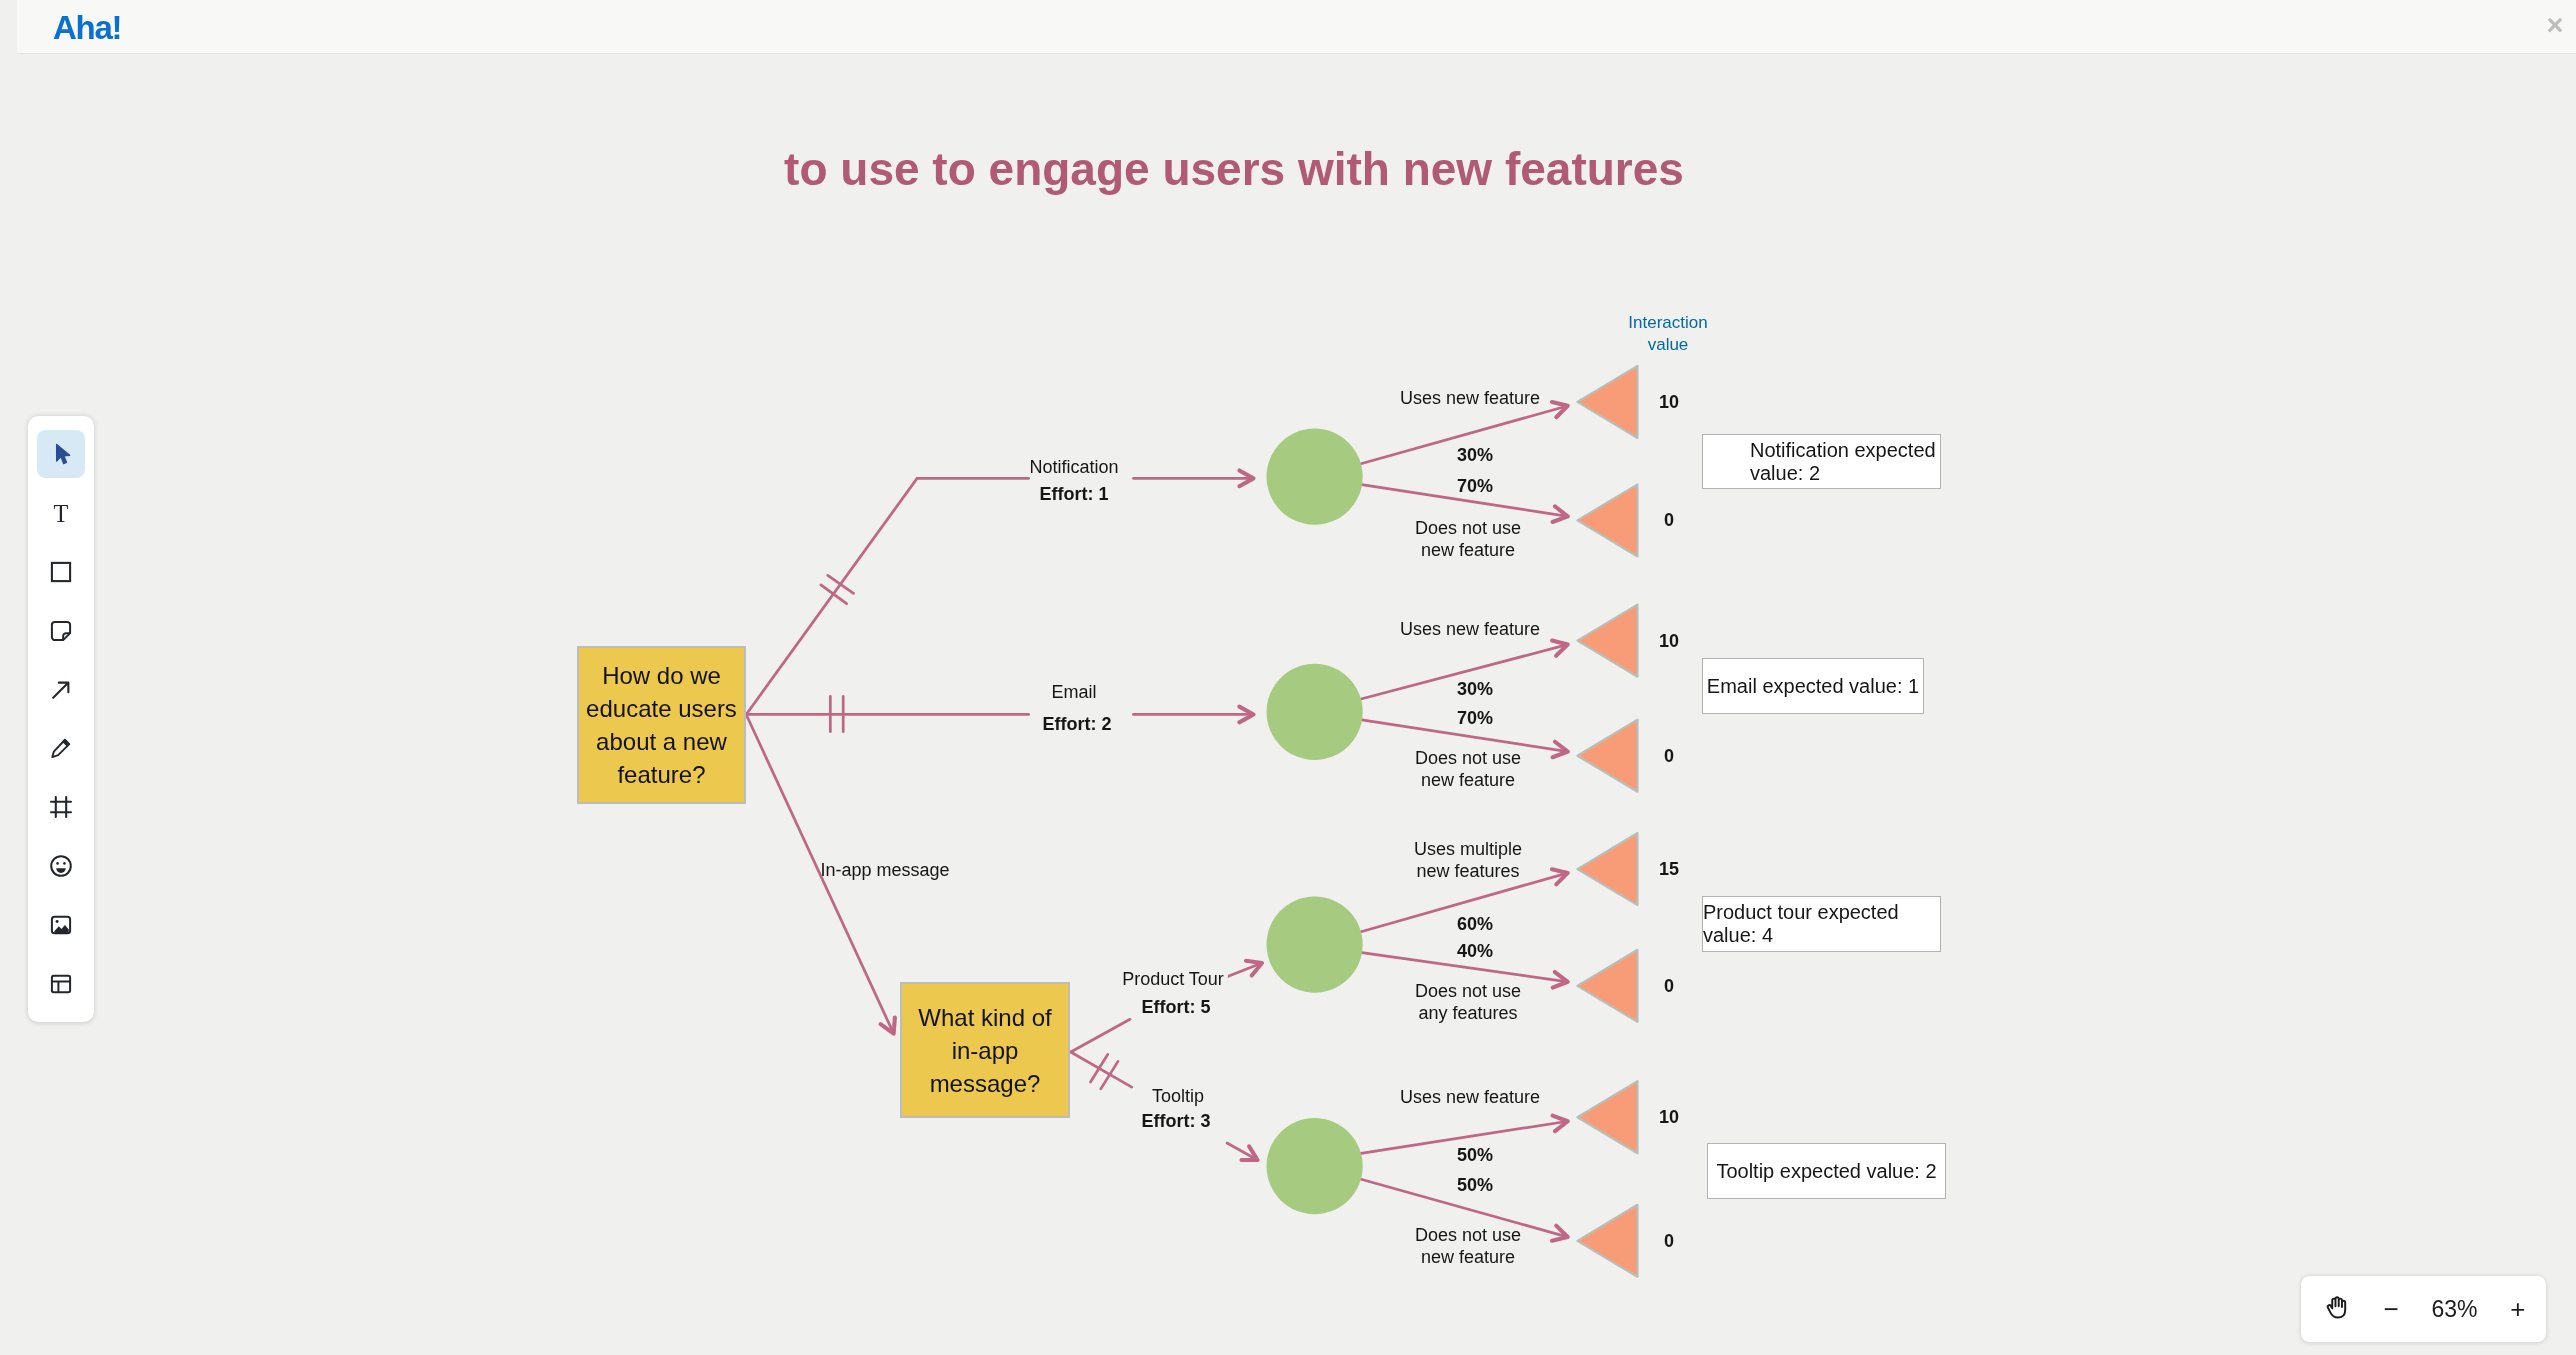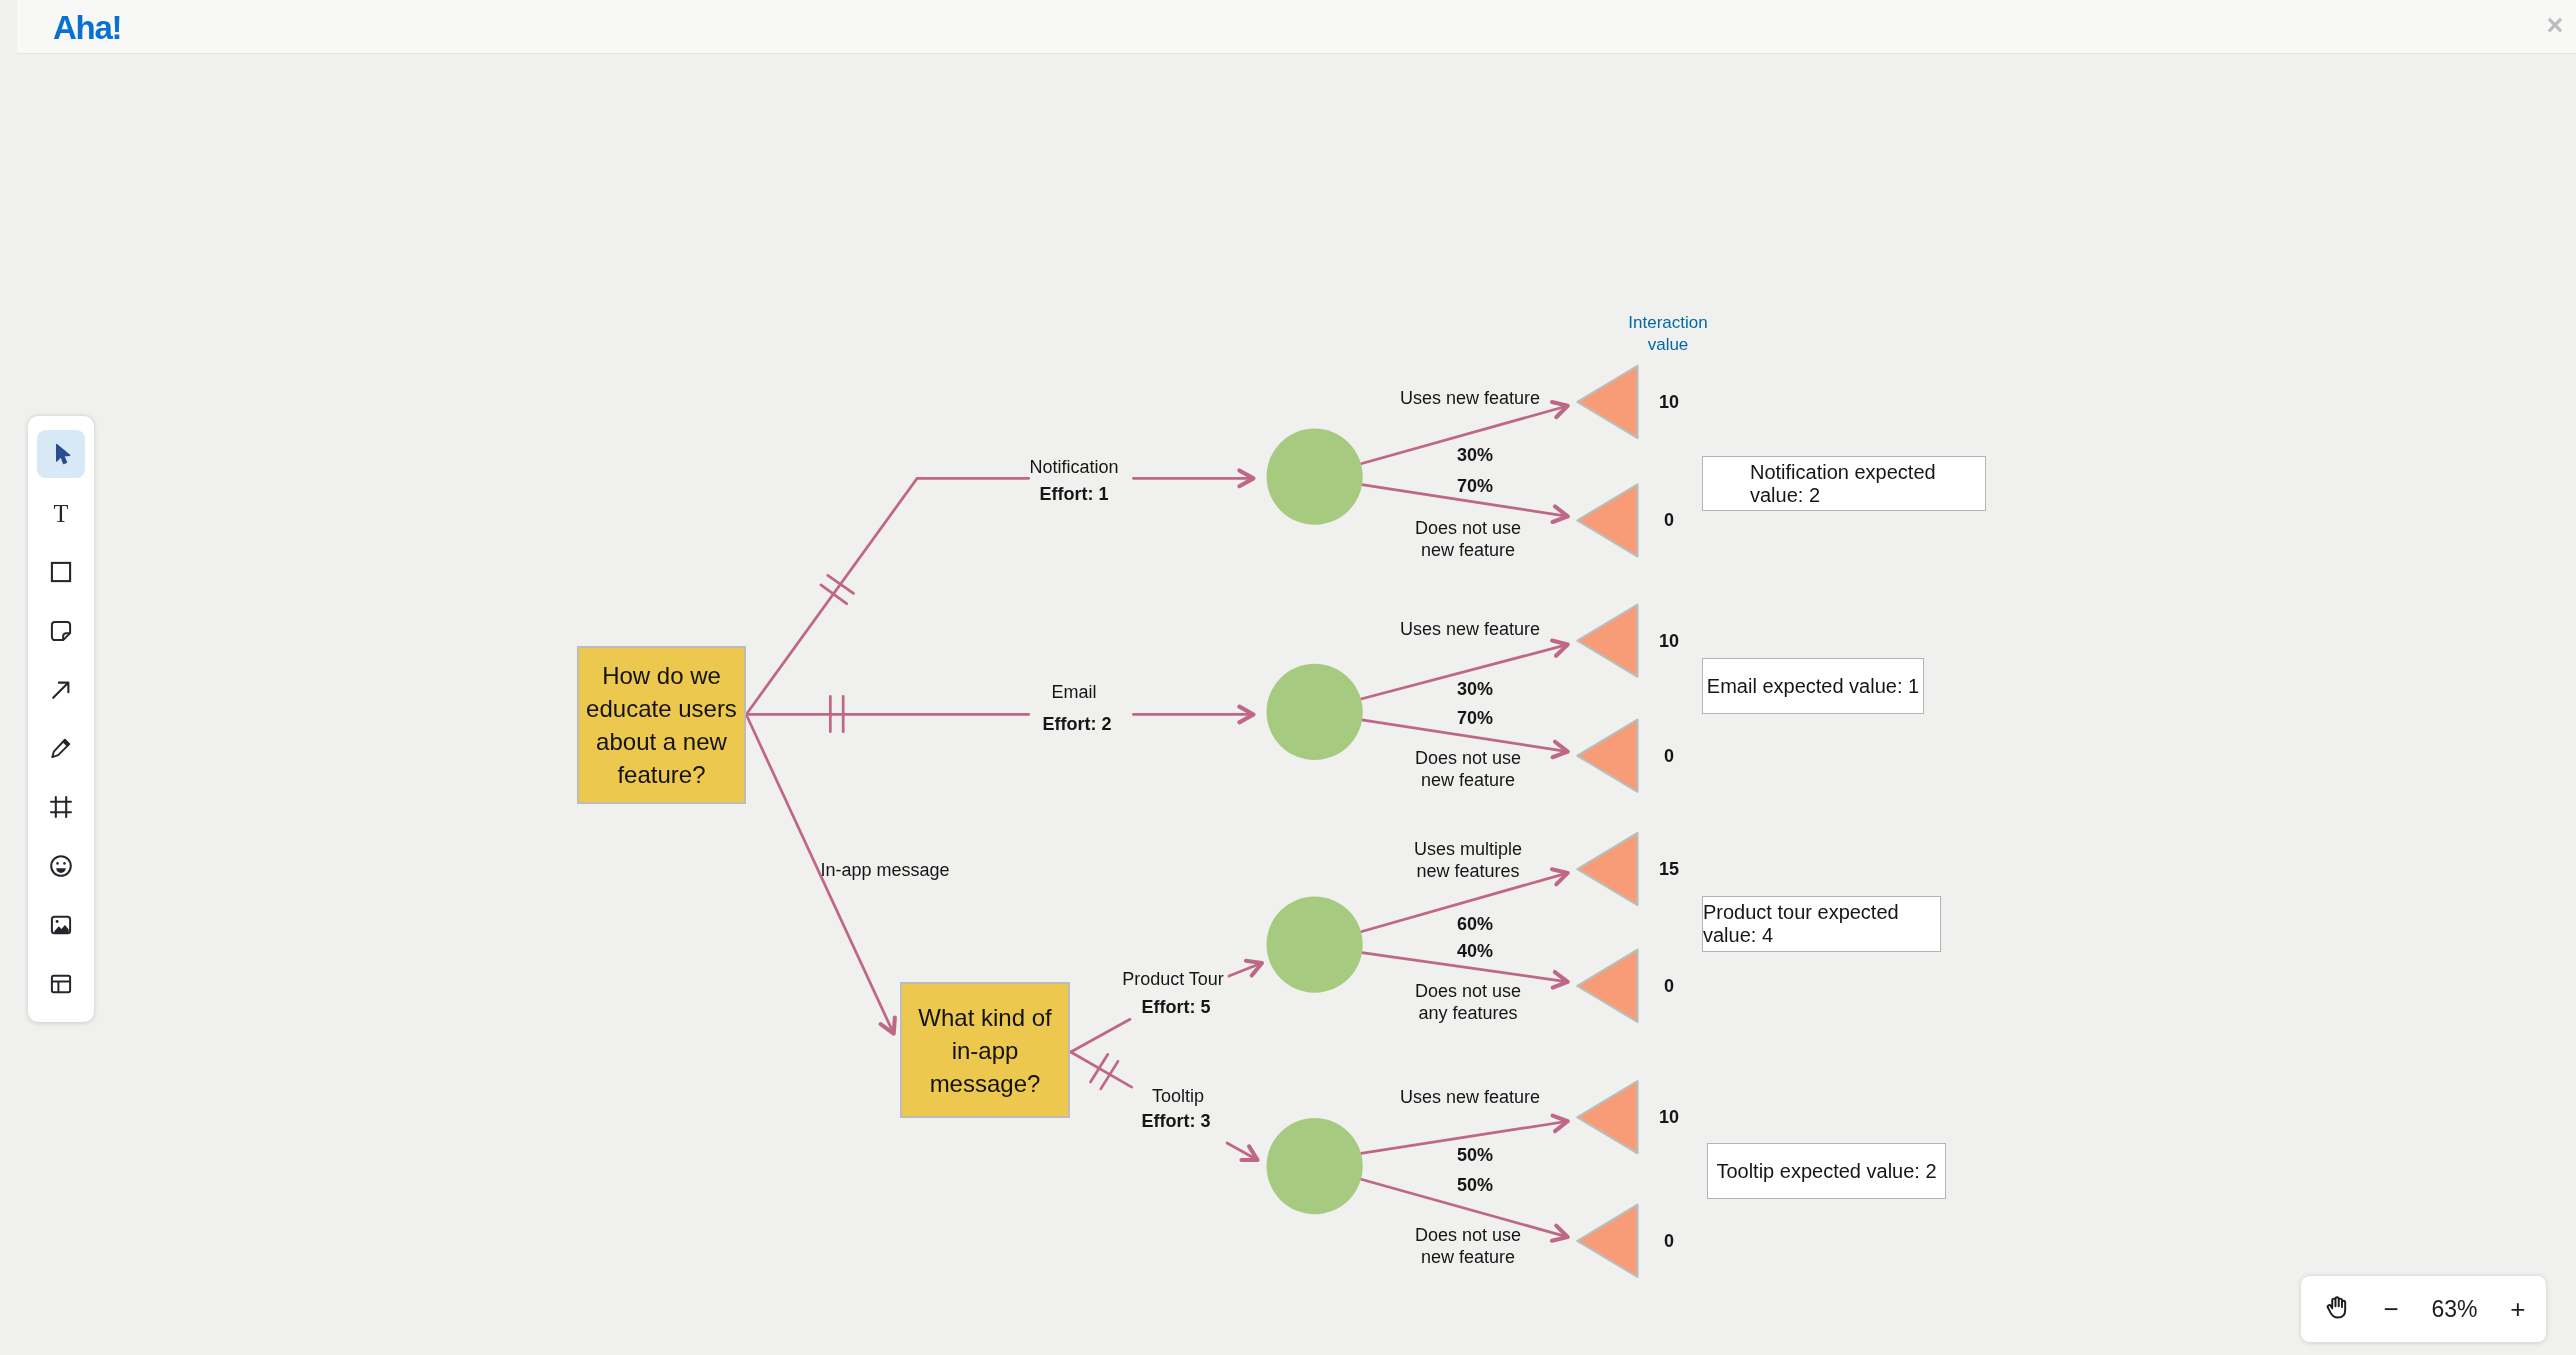--- a/index.html
+++ b/index.html
@@ -142,20 +142,21 @@
     <polygon points="1837,1445 1907,1403 1907,1487"></polygon>
   </g>
 </svg>
 
 <div class="topbar">
   <div class="logo">Aha!</div>
   <div class="close-btn">×</div>
 </div>
 
 <div class="board-title">
+  <div>to use to engage users with new features</div>
 </div>
 
 <div class="toolbar">
   <div class="tool selected">
     <span>
       <svg width="26" height="26" viewBox="0 0 30 30">
         <path d="M10,4 L10,23 L15,18 L18,26 L21.3,24.6 L18.2,17 L25,16.5 Z" fill="#2b4e92" stroke="#2b4e92" stroke-width="1.6" stroke-linejoin="round"></path>
       </svg>
     </span>
   </div>
@@ -291,21 +292,21 @@
 
 <div class="pt lbl b" style="left:1669px;top:402px;">10</div>
 <div class="pt lbl b" style="left:1669px;top:520px;">0</div>
 <div class="pt lbl b" style="left:1669px;top:641px;">10</div>
 <div class="pt lbl b" style="left:1669px;top:756px;">0</div>
 <div class="pt lbl b" style="left:1669px;top:869px;">15</div>
 <div class="pt lbl b" style="left:1669px;top:986px;">0</div>
 <div class="pt lbl b" style="left:1669px;top:1117px;">10</div>
 <div class="pt lbl b" style="left:1669px;top:1241px;">0</div>
 
-<div class="ev-box" style="left:1702px;top:456px;width:284px;height:55px;padding-left:47px;">Notification expected value: 2</div>
+<div class="ev-box" style="left:1702px;top:434px;width:239px;height:55px;padding-left:47px;">Notification expected value: 2</div>
 <div class="ev-box" style="left:1702px;top:658px;width:222px;height:56px;">Email expected value: 1</div>
 <div class="ev-box" style="left:1702px;top:896px;width:239px;height:56px;">Product tour expected value: 4</div>
 <div class="ev-box" style="left:1707px;top:1143px;width:239px;height:56px;">Tooltip expected value: 2</div>
 
 <div class="zoom-pill">
   <div class="ctrl">
     <span>
       <svg width="29" height="29" viewBox="0 0 34 34">
         <path d="M12,18 V8.5 a1.9,1.9 0 1 1 3.8,0 V15.5
                  M15.8,15.5 V6.8 a1.9,1.9 0 1 1 3.8,0 V15.5

